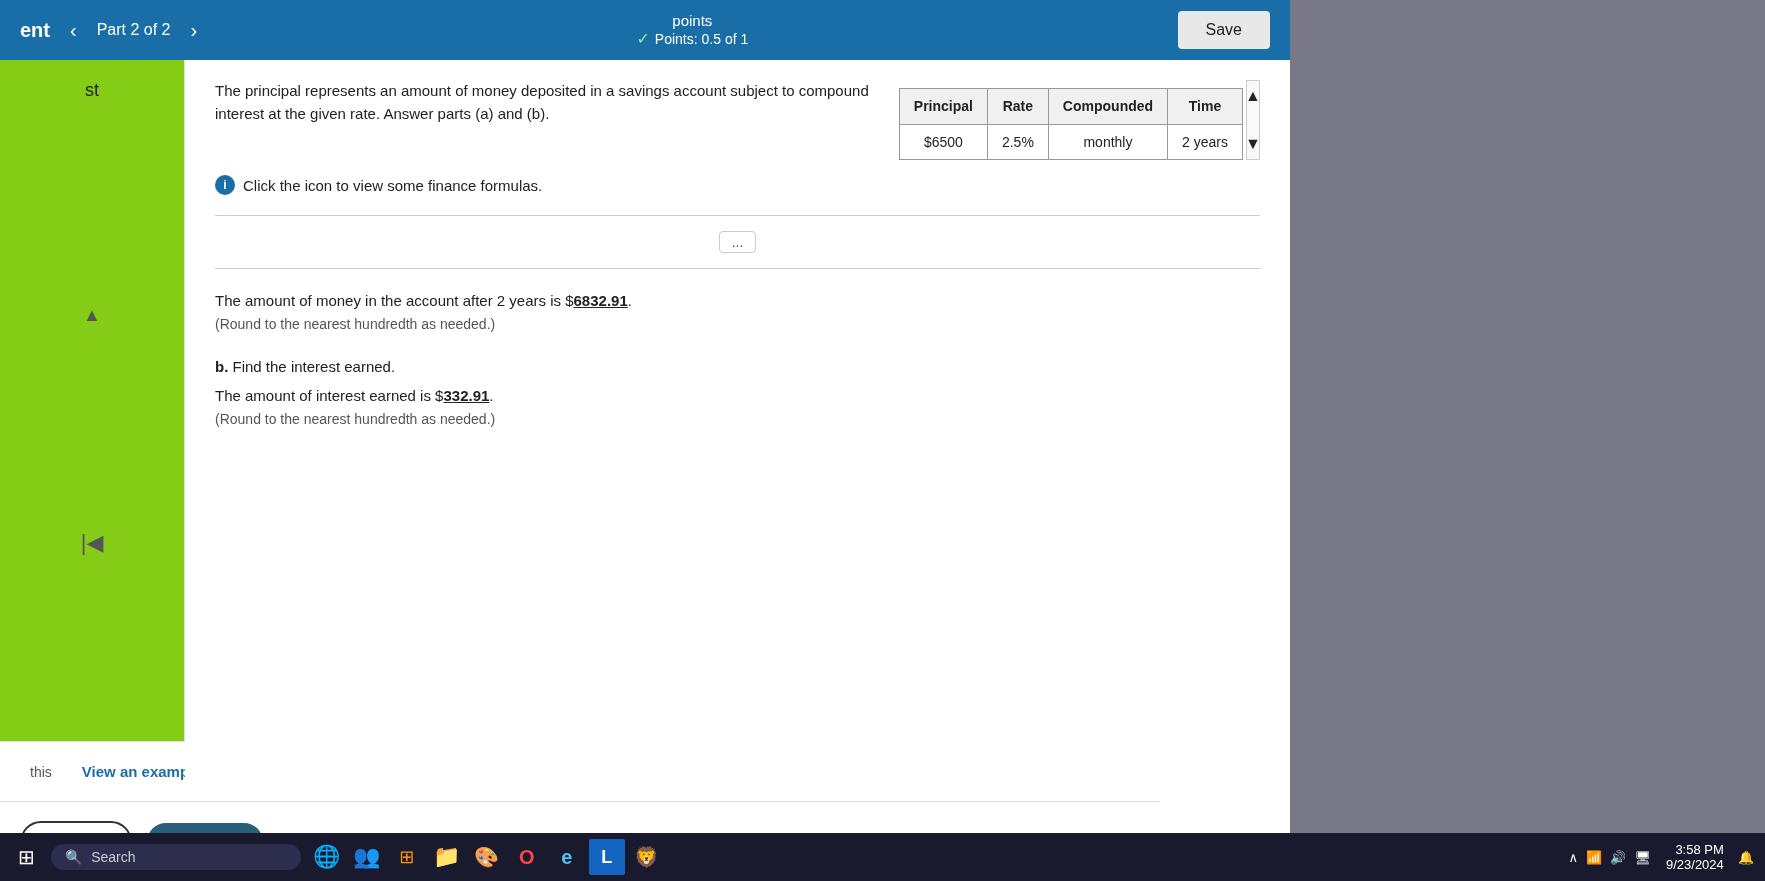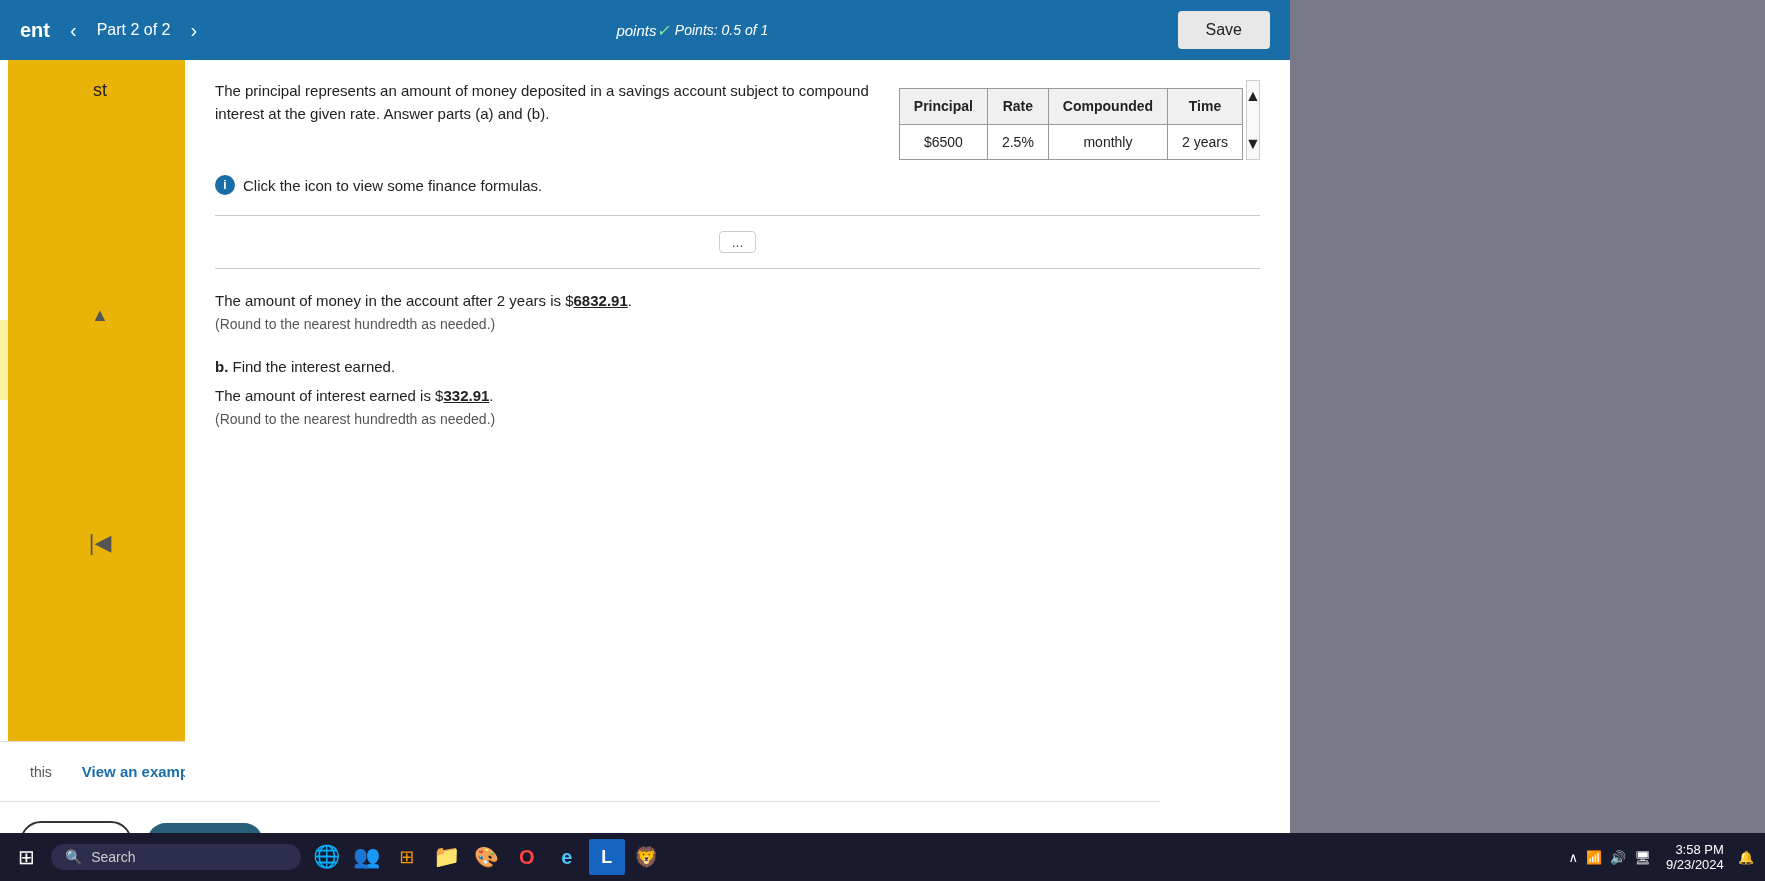--- a/index.html
+++ b/index.html
@@ -51,23 +51,22 @@
       padding: 5px 10px;
     }
 
     .part-label {
       font-size: 16px;
       font-weight: normal;
     }
 
     .header-center {
       display: flex;
-      flex-direction: row;
-      align-items: center;
-      font-style: italic;
+      flex-direction: column;
+      align-items: center;
     }
 
     .points-label {
       font-size: 15px;
     }
 
     .points-value {
       font-size: 14px;
       display: flex;
       align-items: center;
@@ -86,25 +85,25 @@
       padding: 10px 28px;
       font-size: 16px;
       font-weight: normal;
       border-radius: 4px;
       cursor: pointer;
     }
 
     
     .left-sidebar {
       position: absolute;
-      left: 8px;
+      left: 0;
       top: 60px;
       width: 185px;
       height: calc(881px - 60px - 80px);
-      background: #eab308;
+      background: #84cc16;
       border-right: 1px solid #ddd;
       display: flex;
       flex-direction: column;
       align-items: center;
       justify-content: space-between;
       padding: 20px 0;
     }
 
     .skip-first-icon {
       font-size: 22px;

